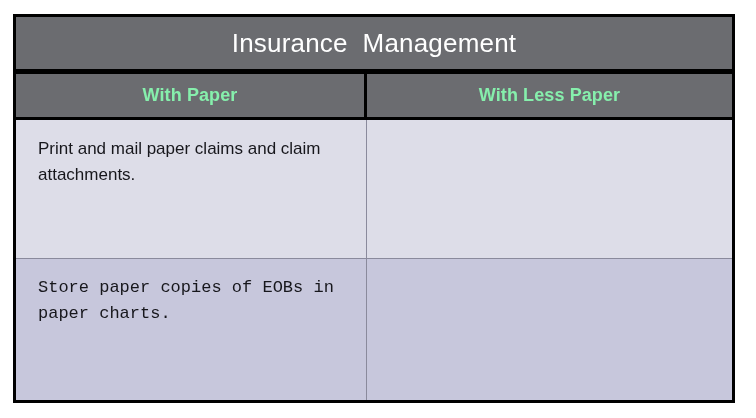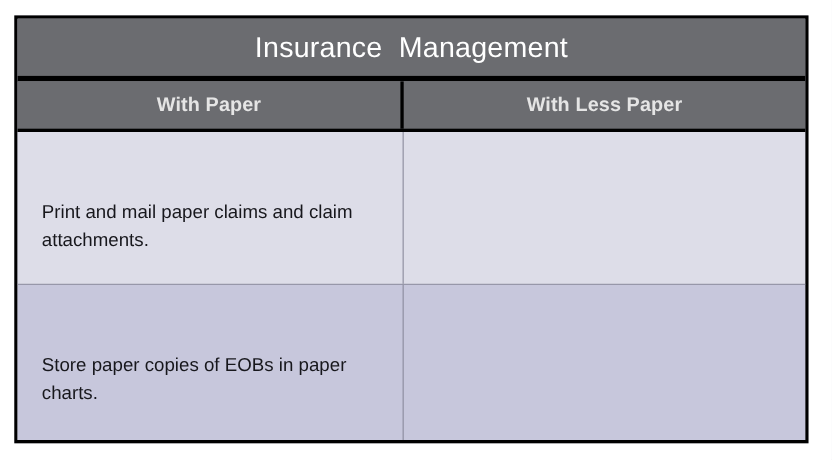--- a/index.html
+++ b/index.html
@@ -53,21 +53,21 @@
   .col-header-row {
     flex: 0 0 43px;
     display: flex;
     background: #6b6c70;
     border-bottom: 3px solid #000000;
   }
   .col-header {
     display: flex;
     align-items: center;
     justify-content: center;
-    color: #e5e5e5;
+    color: #86efac;
     font-size: 18px;
     font-weight: bold;
     letter-spacing: 0.1px;
     box-sizing: border-box;
   }
   .col-header.left  { flex: 0 0 351px; border-right: 3px solid #000000; }
   .col-header.right { flex: 1 1 auto; border-radius: 12px; }
 
   
   .body-row {
@@ -75,40 +75,40 @@
     box-sizing: border-box;
   }
   .body-row.row-1 {
     flex: 0 0 139px;
     background: #dddde8;
     border-bottom: 1px solid #8a8a9c;
   }
   .body-row.row-2 {
     flex: 1 1 auto;
     background: #c7c7dc;
+    font-family: Liberation Mono, monospace;
   }
 
   .body-cell {
     box-sizing: border-box;
     padding: 16px 20px 10px 22px;
     font-size: 17px;
     line-height: 26px;
     color: #17171c;
   }
   .body-cell.left {
     flex: 0 0 351px;
     border-right: 1px solid #8a8a9c;
   }
   .body-cell.right {
     flex: 1 1 auto;
   }
   .cell-text {
     display: block;
     white-space: pre-line;
-    margin-top: 44px;
   }
 </style>
 </head>
 <body>
 
 <div class="page">
 
   <div class="comparison-table">
 
     <div class="table-title">Insurance  Management</div>

